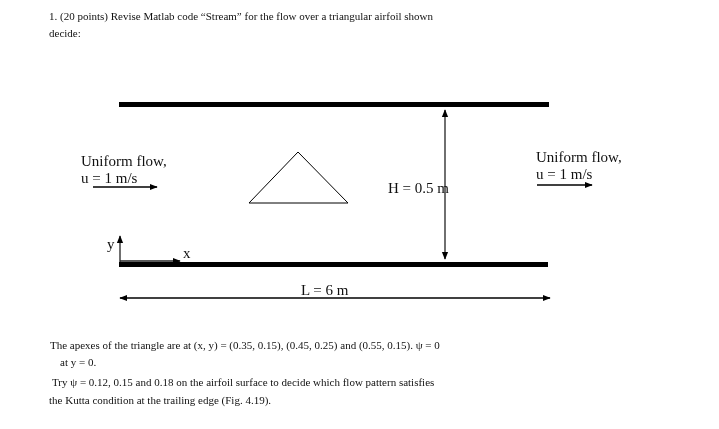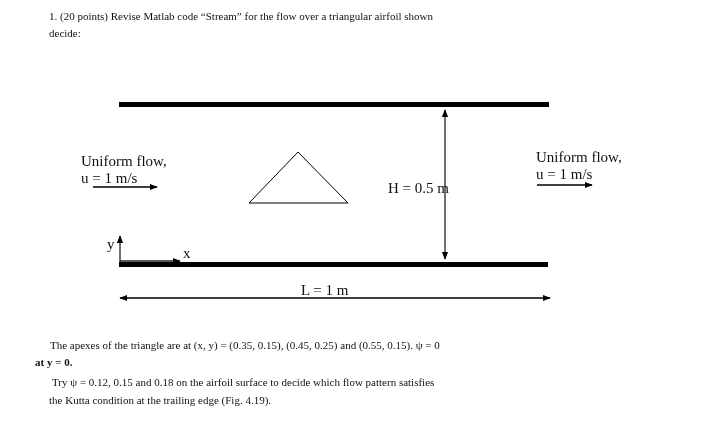--- a/index.html
+++ b/index.html
@@ -41,21 +41,21 @@
   <line x1="120" y1="298" x2="550" y2="298" stroke="#000" stroke-width="1.3" marker-start="url(#ah)" marker-end="url(#ah)"></line>
 </svg>
 
 <div class="lbl" style="left:81px; top:153px;">Uniform flow,</div>
 <div class="lbl" style="left:81px; top:170px;">u = 1 m/s</div>
 
 <div class="lbl" style="left:536px; top:149px;">Uniform flow,</div>
 <div class="lbl" style="left:536px; top:166px;">u = 1 m/s</div>
 
 <div class="lbl" style="left:380px; top:180px;margin-left:8px;">H = 0.5 m</div>
-<div class="lbl" style="left:301px; top:282px;">L = 1 m</div>
+<div class="lbl" style="left:301px; top:282px;">L = 6 m</div>
 
 <div class="lbl" style="left:107px; top:236px;">y</div>
 <div class="lbl" style="left:183px; top:245px;">x</div>
 
 <div class="txt" style="left:50px; top:337px;">The apexes of the triangle are at (x, y) = (0.35, 0.15), (0.45, 0.25) and (0.55, 0.15). ψ = 0</div>
-<div class="txt" style="left:35px; top:354px;font-weight:bold;">at y = 0.</div>
+<div class="txt" style="left:60px; top:354px;">at y = 0.</div>
 <div class="txt" style="left:52px; top:374px;">Try ψ = 0.12, 0.15 and 0.18 on the airfoil surface to decide which flow pattern satisfies</div>
 <div class="txt" style="left:49px; top:392px;">the Kutta condition at the trailing edge (Fig. 4.19).</div>
 
 </body></html>

